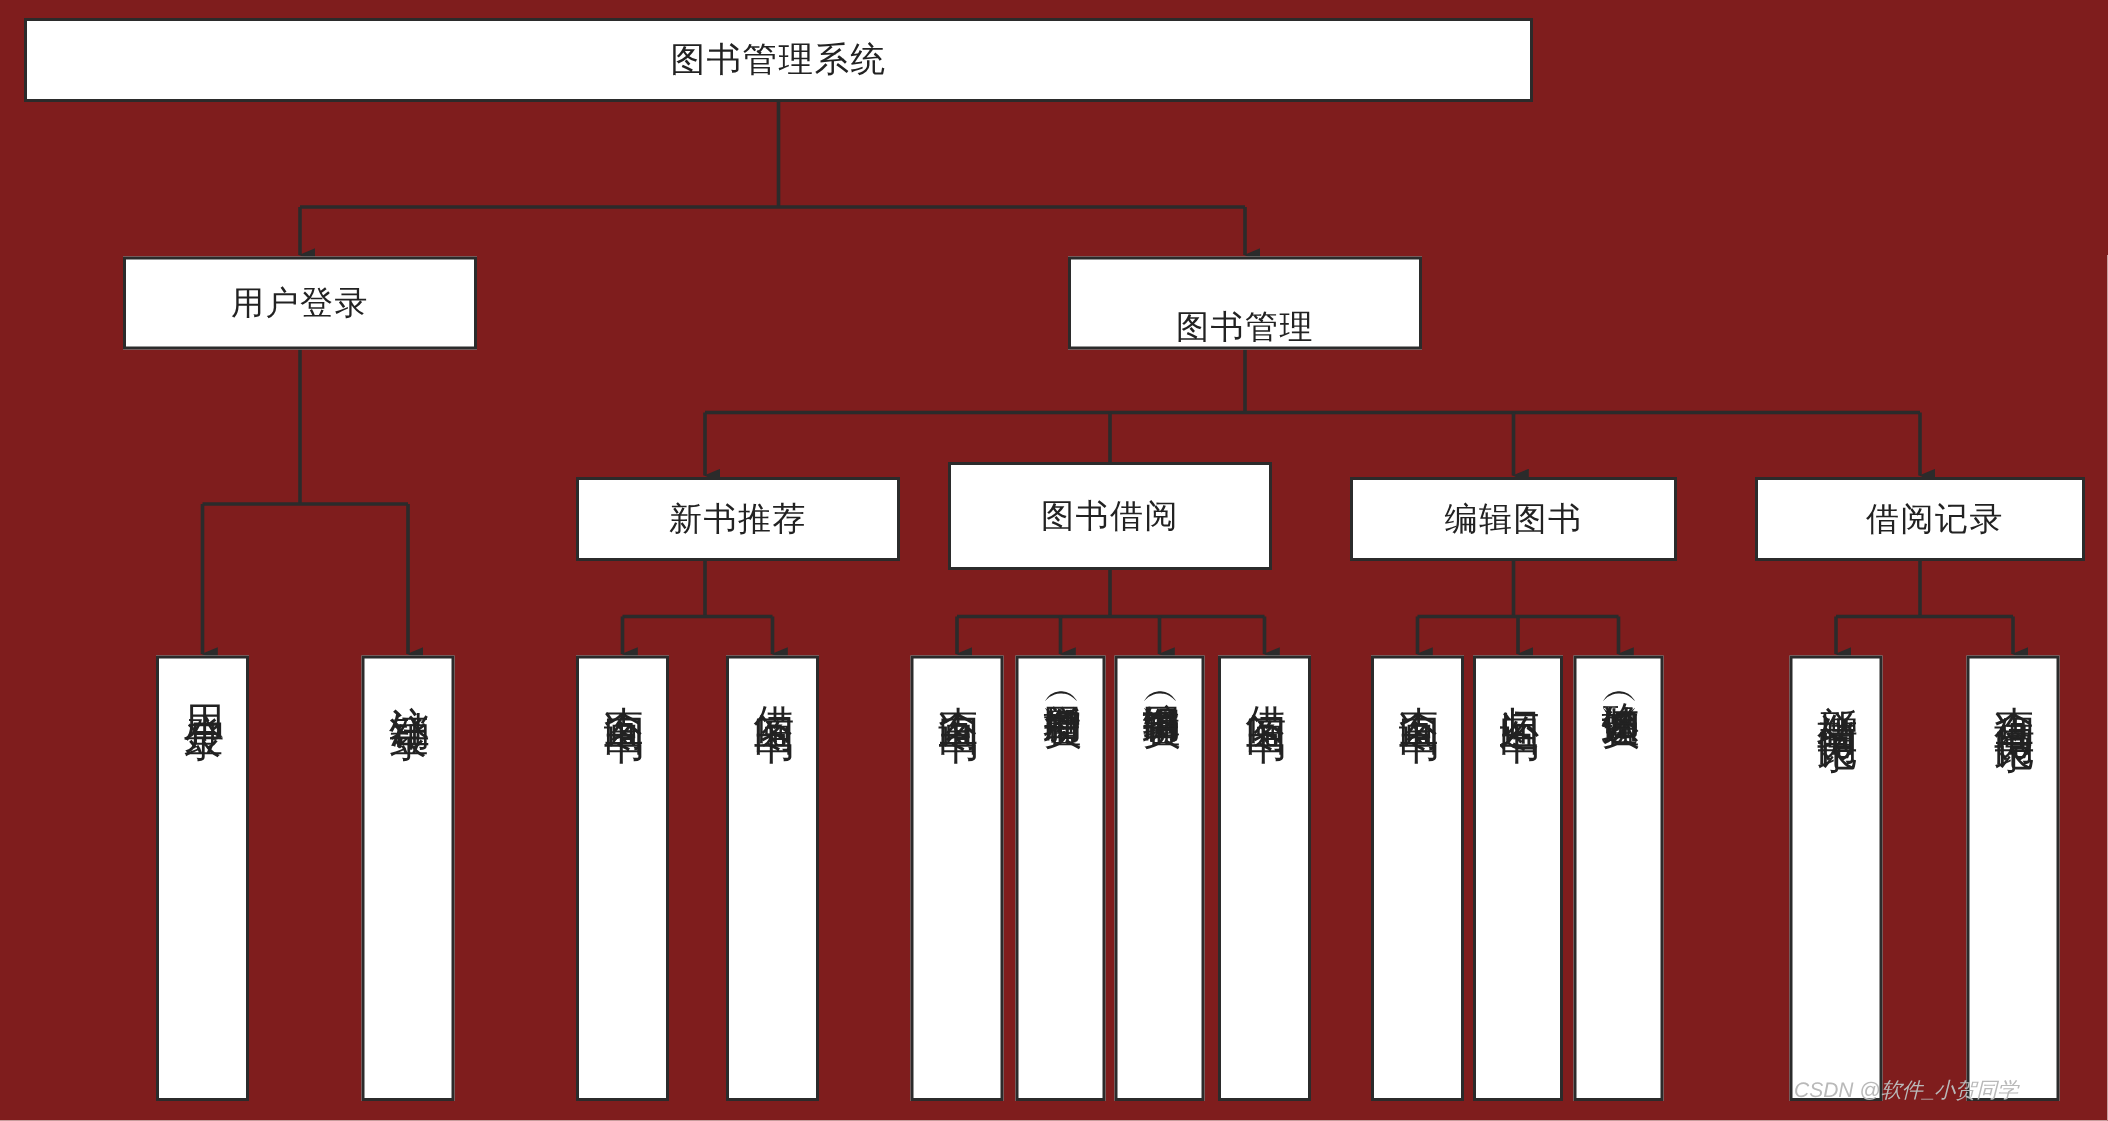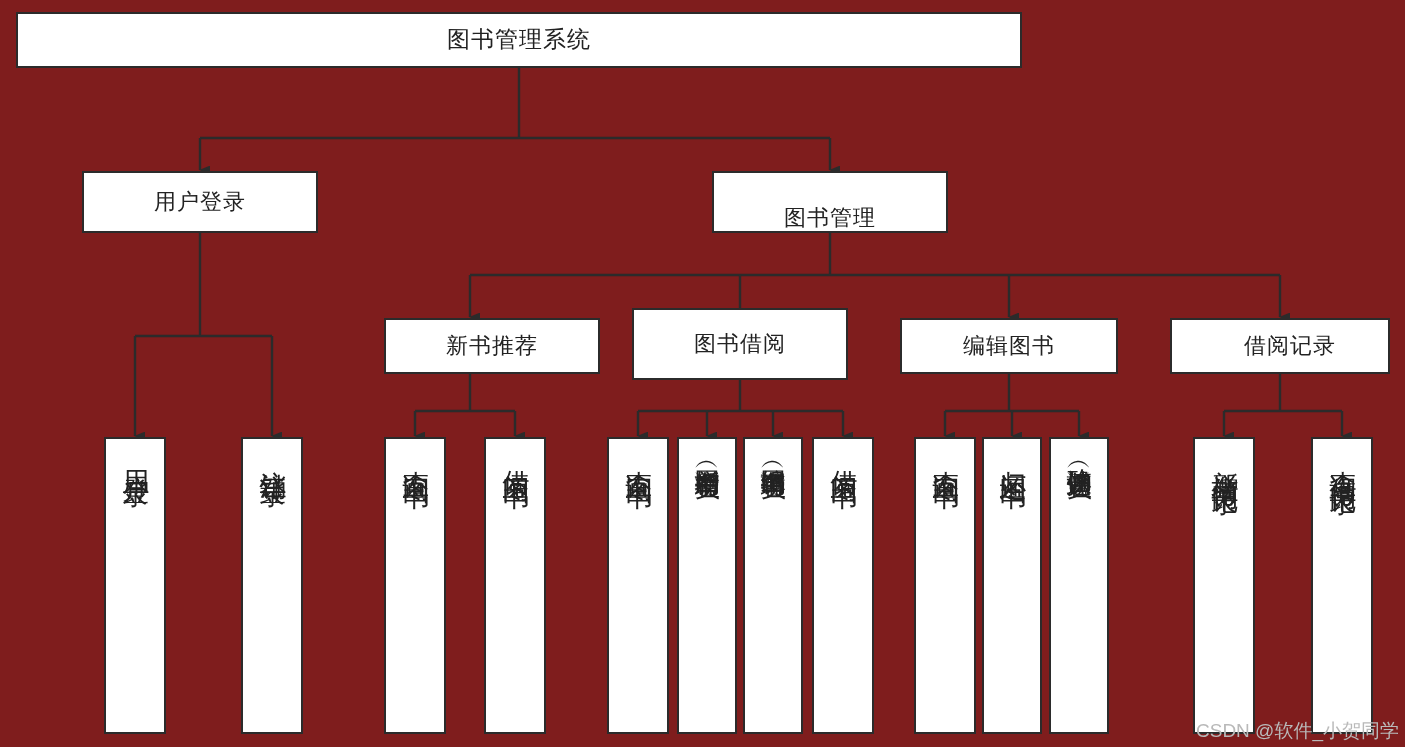--- a/index.html
+++ b/index.html
@@ -58,24 +58,25 @@
     font-size: 27px;
     letter-spacing: 4px;
     white-space: nowrap;
   }
   .node.vert.tight .label {
     font-size: 25px;
     letter-spacing: 1px;
   }
   .watermark {
     position: absolute;
-    font-size: 19px;
+    font-size: 14px;
     color: #b9b9b9;
     white-space: nowrap;
     user-select: none;
+    font-style: italic;
   }
 </style>
 </head>
 <body>
 
 <div id="canvas">
   <svg class="edges" viewBox="0 0 1405 747" xmlns="http://www.w3.org/2000/svg">
     <defs>
       <marker id="arrowhead" markerWidth="9" markerHeight="11" refX="4.5" refY="10.2" orient="auto" markerUnits="userSpaceOnUse">
         <polygon points="0,0 9,0 4.5,11" fill="#2b2b2b"></polygon>

